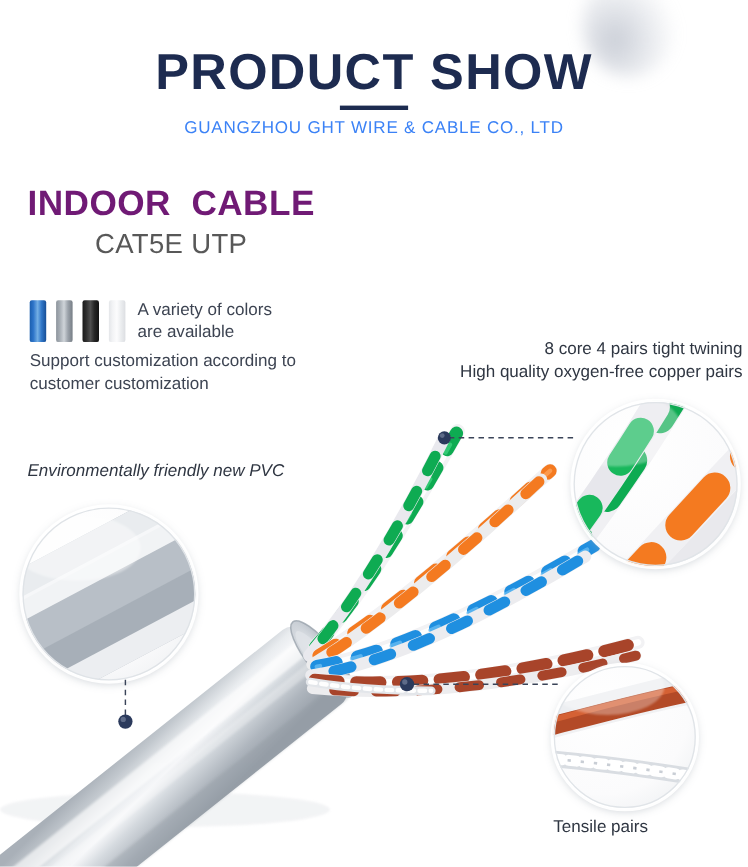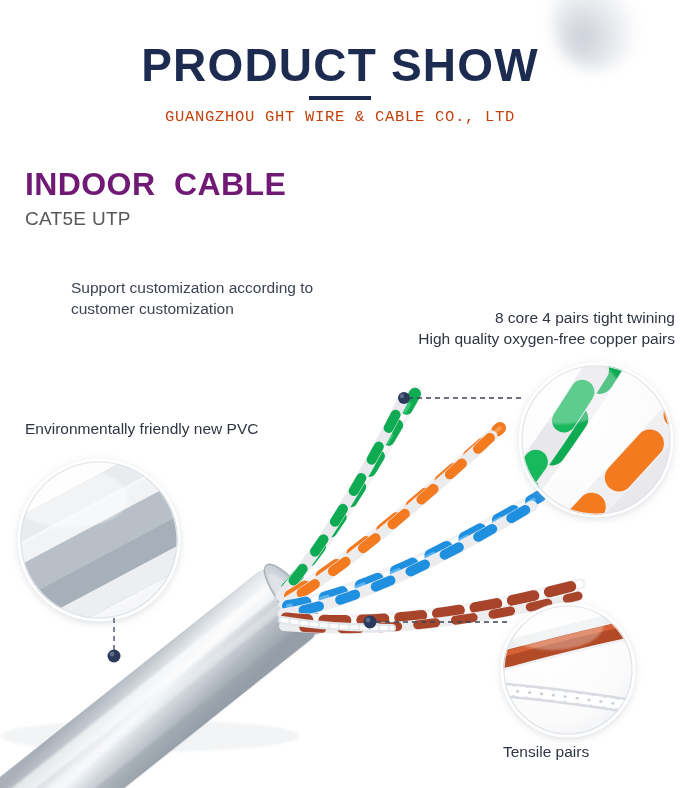--- a/index.html
+++ b/index.html
@@ -14,21 +14,20 @@
     overflow: hidden;
     font-family: "Liberation Sans", sans-serif;
     -webkit-font-smoothing: antialiased;
   }
 
   .stage {
     position: absolute;
     inset: 0;
     width: 591px;
     height: 788px;
-    padding-left: 24px;
   }
 
   
   .corner-smudge {
     position: absolute;
     top: -26px;
     right: -24px;
     width: 86px;
     height: 96px;
     border-radius: 50%;
@@ -57,45 +56,46 @@
   .header-rule {
     width: 62px;
     height: 4px;
     background: #1d2b50;
     margin: 6px auto 0 auto;
   }
   .company {
     margin-top: 8px;
     font-size: 15.5px;
     letter-spacing: 0.7px;
-    color: #c2410c;
-    font-family: Liberation Mono, monospace;
+    color: #3b82f6;
+    font-family: Liberation Sans, sans-serif;
     text-align: center;
   }
 
   
   .title-block {
     position: absolute;
     top: 167px;
     left: 25px;
   }
   .title-main {
     font-size: 32px;
     font-weight: bold;
     color: #701a75;
     letter-spacing: 0.4px;
     line-height: 1.08;
     white-space: pre;
   }
   .title-sub {
     margin-top: 7px;
-    font-size: 19px;
+    font-size: 25px;
     color: #585858;
     letter-spacing: 0.3px;
     line-height: 1.1;
+    text-align: center;
   }
 
   
   .swatch-block {
     position: absolute;
     top: 272px;
     left: 27px;
   }
   .swatch-row {
     display: flex;
@@ -129,39 +129,39 @@
     font-size: 15.5px;
     color: #3d4452;
     line-height: 1.32;
     padding-top: 0px;
   }
   .support-text {
     margin-top: 6px;
     font-size: 15.5px;
     color: #3d4452;
     line-height: 1.33;
-    margin-left: 44px;
   }
 
   
   .callout {
     position: absolute;
     font-size: 15.5px;
     color: #2f3642;
     line-height: 1.33;
   }
   .callout-cores {
     top: 308px;
     left: 355px;
     width: 320px;
     text-align: right;
   }
   .callout-pvc {
     top: 419px;
     left: 25px;
+    font-style: italic;
   }
   .callout-rope {
     top: 742px;
     left: 503px;
   }
 
   
   .artwork {
     position: absolute;
     top: 0;
@@ -363,20 +363,32 @@
     <div class="header-rule"></div>
     <div class="company">GUANGZHOU GHT WIRE &amp; CABLE CO., LTD</div>
   </div>
 
   <div class="title-block">
     <div class="title-main">INDOOR  CABLE</div>
     <div class="title-sub">CAT5E UTP</div>
   </div>
 
   <div class="swatch-block">
+    <div class="swatch-row">
+      <div class="swatches">
+        <div class="swatch sw-blue"></div>
+        <div class="swatch sw-gray"></div>
+        <div class="swatch sw-black"></div>
+        <div class="swatch sw-white"></div>
+      </div>
+      <div class="swatch-caption">
+        <div>A variety of colors</div>
+        <div>are available</div>
+      </div>
+    </div>
     <div class="support-text">
       <div>Support customization according to</div>
       <div>customer customization</div>
     </div>
   </div>
 
   <div class="callout callout-cores">
     <div>8 core 4 pairs tight twining</div>
     <div>High quality oxygen-free copper pairs</div>
   </div>

